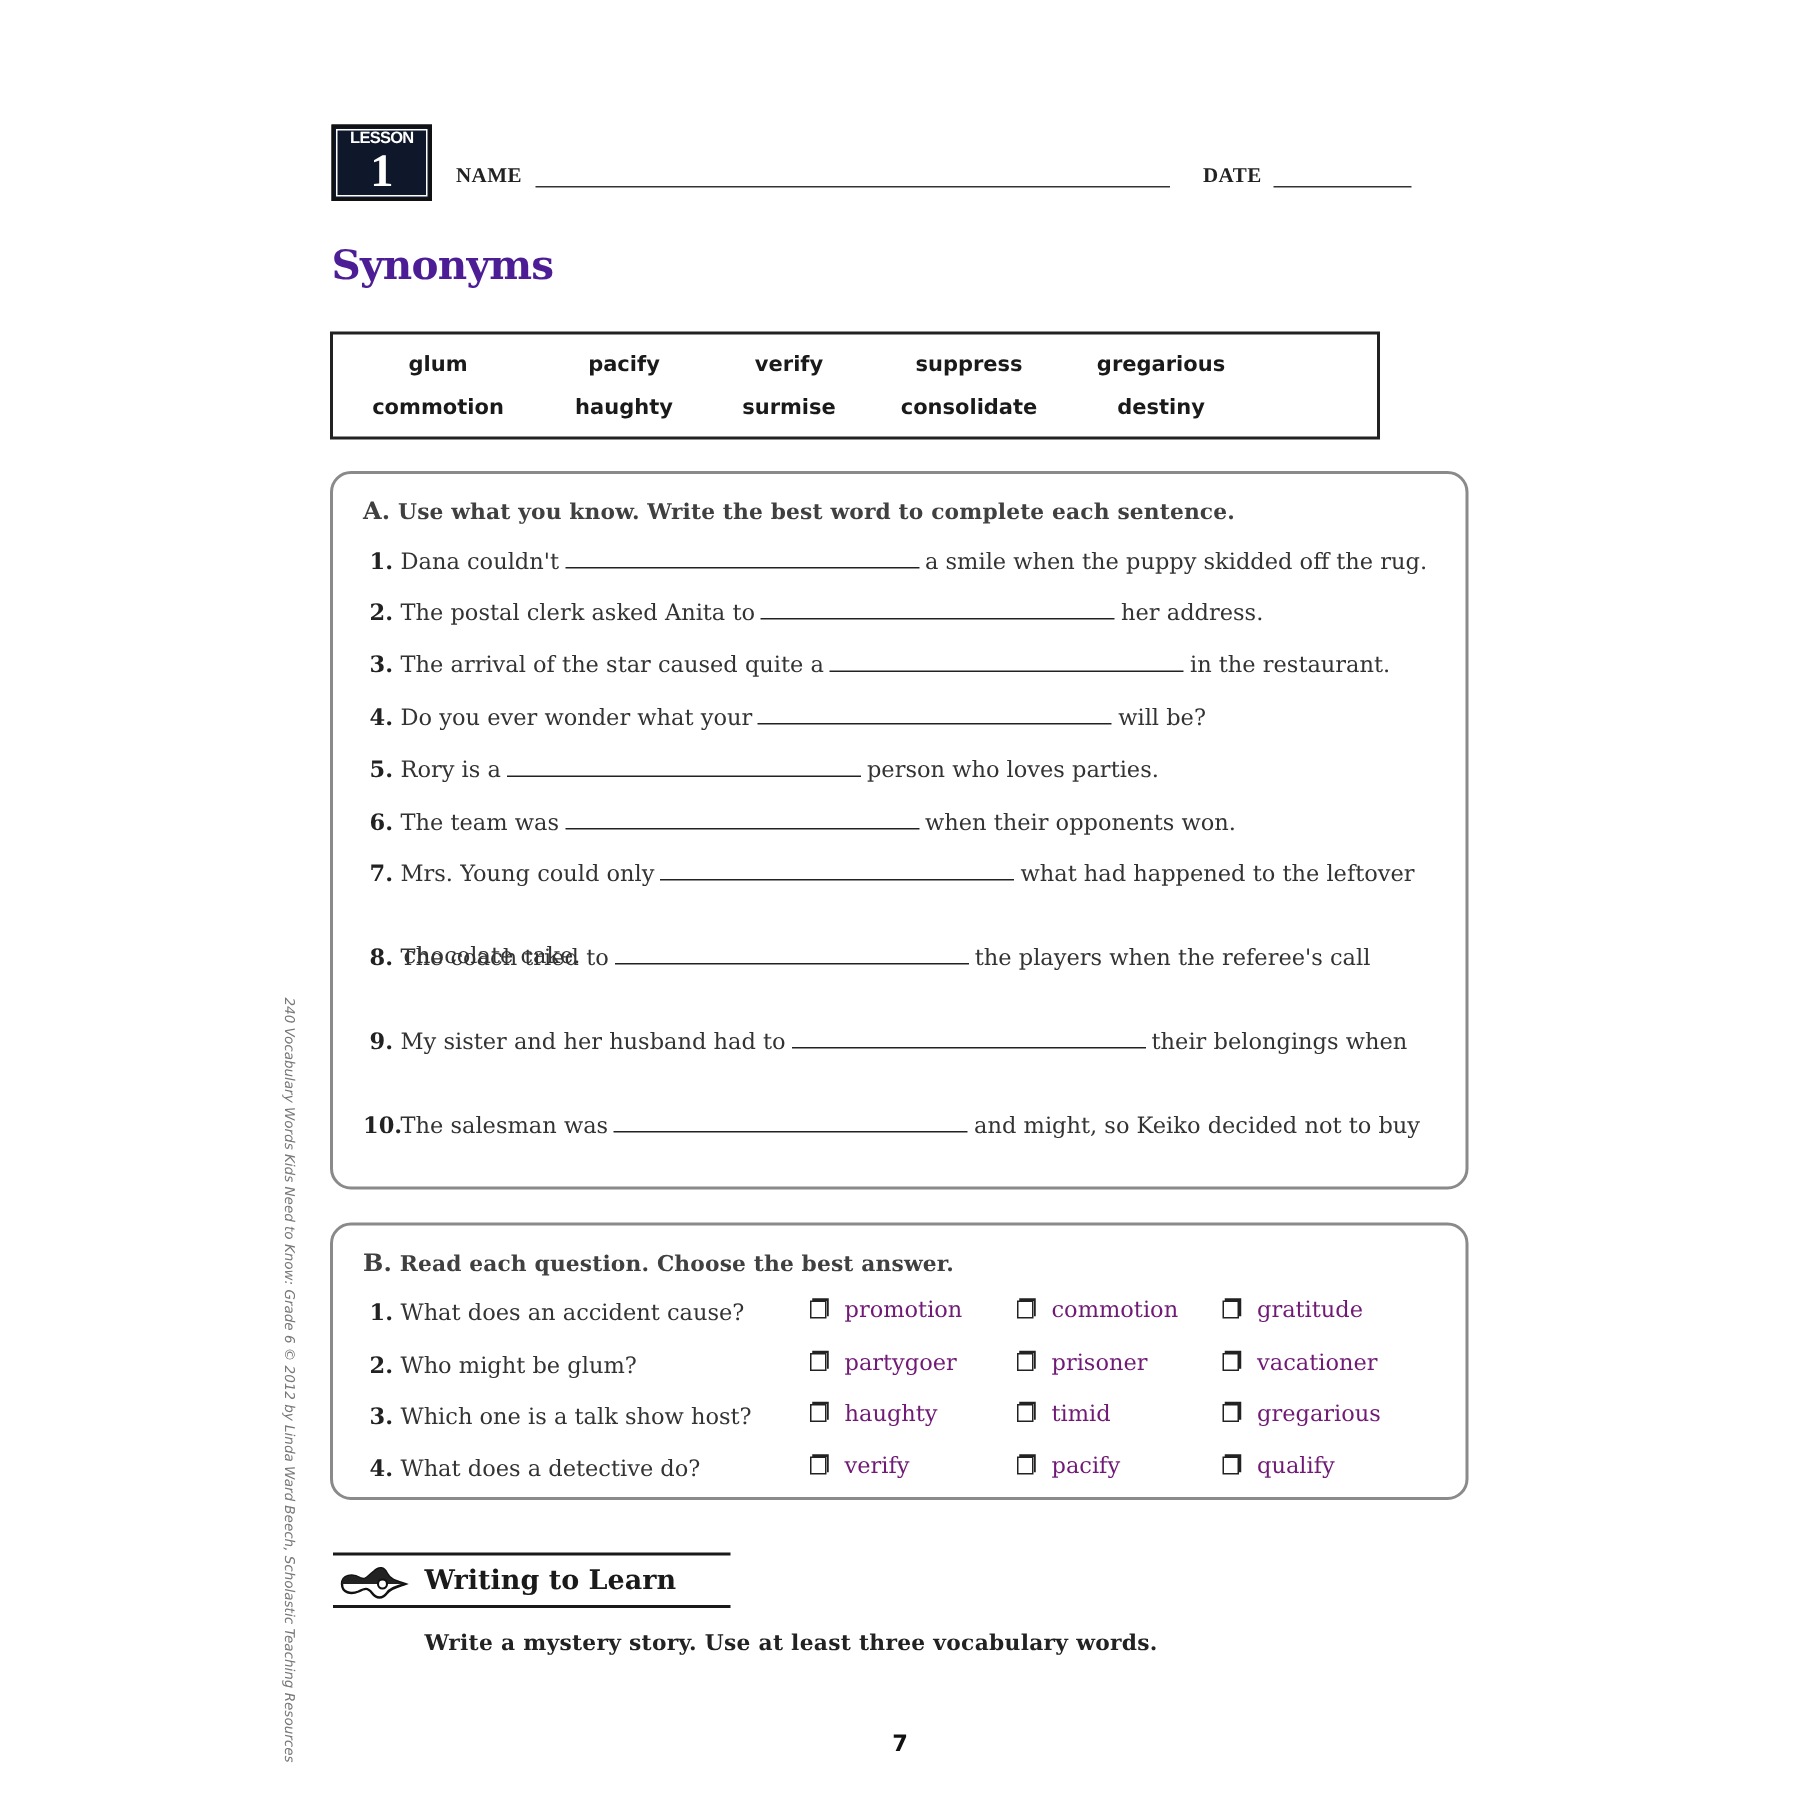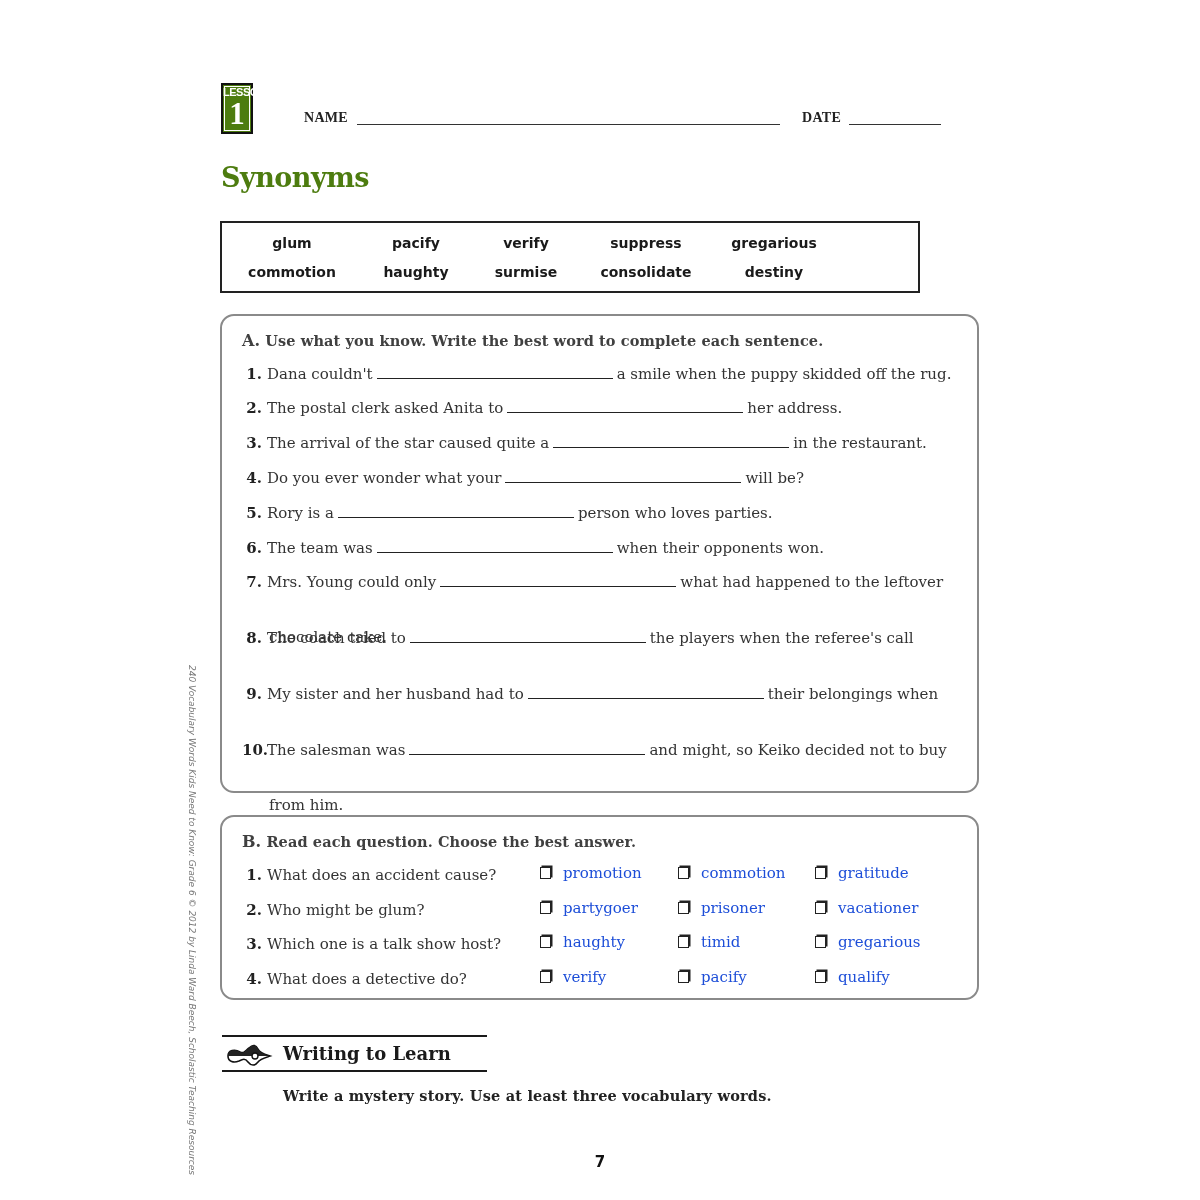--- a/index.html
+++ b/index.html
@@ -4,22 +4,22 @@
 <style>
   html, body { margin: 0; padding: 0; }
   body {
     width: 1200px; height: 1200px; background: #ffffff; position: relative;
     font-family: "DejaVu Serif", serif; color: #2a2a2a; overflow: hidden;
   }
   .abs { position: absolute; }
 
   
   .lesson-badge {
-    left: 221px; top: 83px; width: 32px; height: 51px;
-    background: #4d7c0f; border: 2px solid #111; box-sizing: border-box;
+    left: 221px; top: 83px; width: 67px; height: 51px;
+    background: #0f172a; border: 2px solid #111; box-sizing: border-box;
     outline: 1px solid #fff; outline-offset: -4px;
   }
   .lesson-word {
     position: absolute; left: 0; right: 0; top: 1px; text-align: center;
     color: #fff; font-family: "Liberation Sans", sans-serif; font-weight: bold;
     font-size: 11px; letter-spacing: -0.5px; line-height: 12px;
   }
   .lesson-num {
     position: absolute; left: 0; right: 0; top: 12px; text-align: center;
     color: #fff; font-family: "Liberation Serif", serif; font-weight: bold;
@@ -27,21 +27,21 @@
   }
 
   .hdr-label {
     font-family: "Liberation Serif", serif; font-weight: bold; font-size: 14px;
     color: #222; top: 110px; letter-spacing: 0.3px;
   }
   .hdr-line { border-bottom: 1.5px solid #333; height: 0; top: 124px; }
 
   .title {
     left: 221px; top: 162px; font-family: "DejaVu Serif", serif; font-weight: bold;
-    font-size: 27px; color: #4d7c0f; letter-spacing: -0.5px;
+    font-size: 27px; color: #4c1d95; letter-spacing: -0.5px;
   }
 
   
   .word-box {
     left: 220px; top: 221px; width: 700px; height: 72px;
     border: 2px solid #222; box-sizing: border-box;
   }
   .word {
     position: absolute; font-family: "DejaVu Sans", sans-serif; font-weight: bold;
     font-size: 14px; color: #1a1a1a; transform: translateX(-50%); white-space: nowrap;
@@ -64,21 +64,21 @@
     font-family: "DejaVu Serif", serif; font-size: 15px; color: #333;
     line-height: 22px; white-space: nowrap;
   }
   .num { font-weight: bold; color: #222; display: inline-block; text-align: right; width: 20px; margin-right: 5px; }
   .blank {
     display: inline-block; width: 236px; border-bottom: 1.5px solid #222;
     height: 14px; vertical-align: baseline; margin: 0 4px;
   }
   .cont { padding-left: 27px; margin-top: 33px; }
 
-  .opt { font-family: "DejaVu Serif", serif; font-size: 15px; color: #1d4ed8; white-space: nowrap; }
+  .opt { font-family: "DejaVu Serif", serif; font-size: 15px; color: #701a75; white-space: nowrap; }
   .box {
     display: inline-block; width: 9px; height: 10px; border: 1.5px solid #222;
     box-shadow: 1.5px -1.5px 0 #222; margin-right: 12px; vertical-align: -1px;
   }
 
   
   .wtl-rule { left: 222px; width: 265px; height: 0; border-top: 2px solid #1a1a1a; }
   .wtl-title {
     left: 283px; top: 1043px; font-family: "DejaVu Serif", serif; font-weight: bold;
     font-size: 18px; color: #1a1a1a;
@@ -156,21 +156,20 @@
   <div class="cont">chocolate cake.</div>
 </div>
 <div class="abs item" style="left:242px;top:627px;">
   <span class="num">8.</span><span>The coach tried to</span><span class="blank"></span><span>the players when the referee's call</span>
 </div>
 <div class="abs item" style="left:242px;top:683px;">
   <span class="num">9.</span><span>My sister and her husband had to</span><span class="blank"></span><span>their belongings when</span>
 </div>
 <div class="abs item" style="left:242px;top:739px;">
   <span class="num">10.</span><span>The salesman was</span><span class="blank"></span><span>and might, so Keiko decided not to buy</span>
-  <div class="cont">from him.</div>
 </div>
 
 <div class="abs section sec-b"></div>
 <div class="abs sec-head" style="left:242px;top:832px;">
   <span class="sec-letter">B.</span>
   <span>Read each question. Choose the best answer.</span>
 </div>
 
 <div class="abs item" style="left:242px;top:864px;">
   <span class="num">1.</span><span>What does an accident cause?</span>

